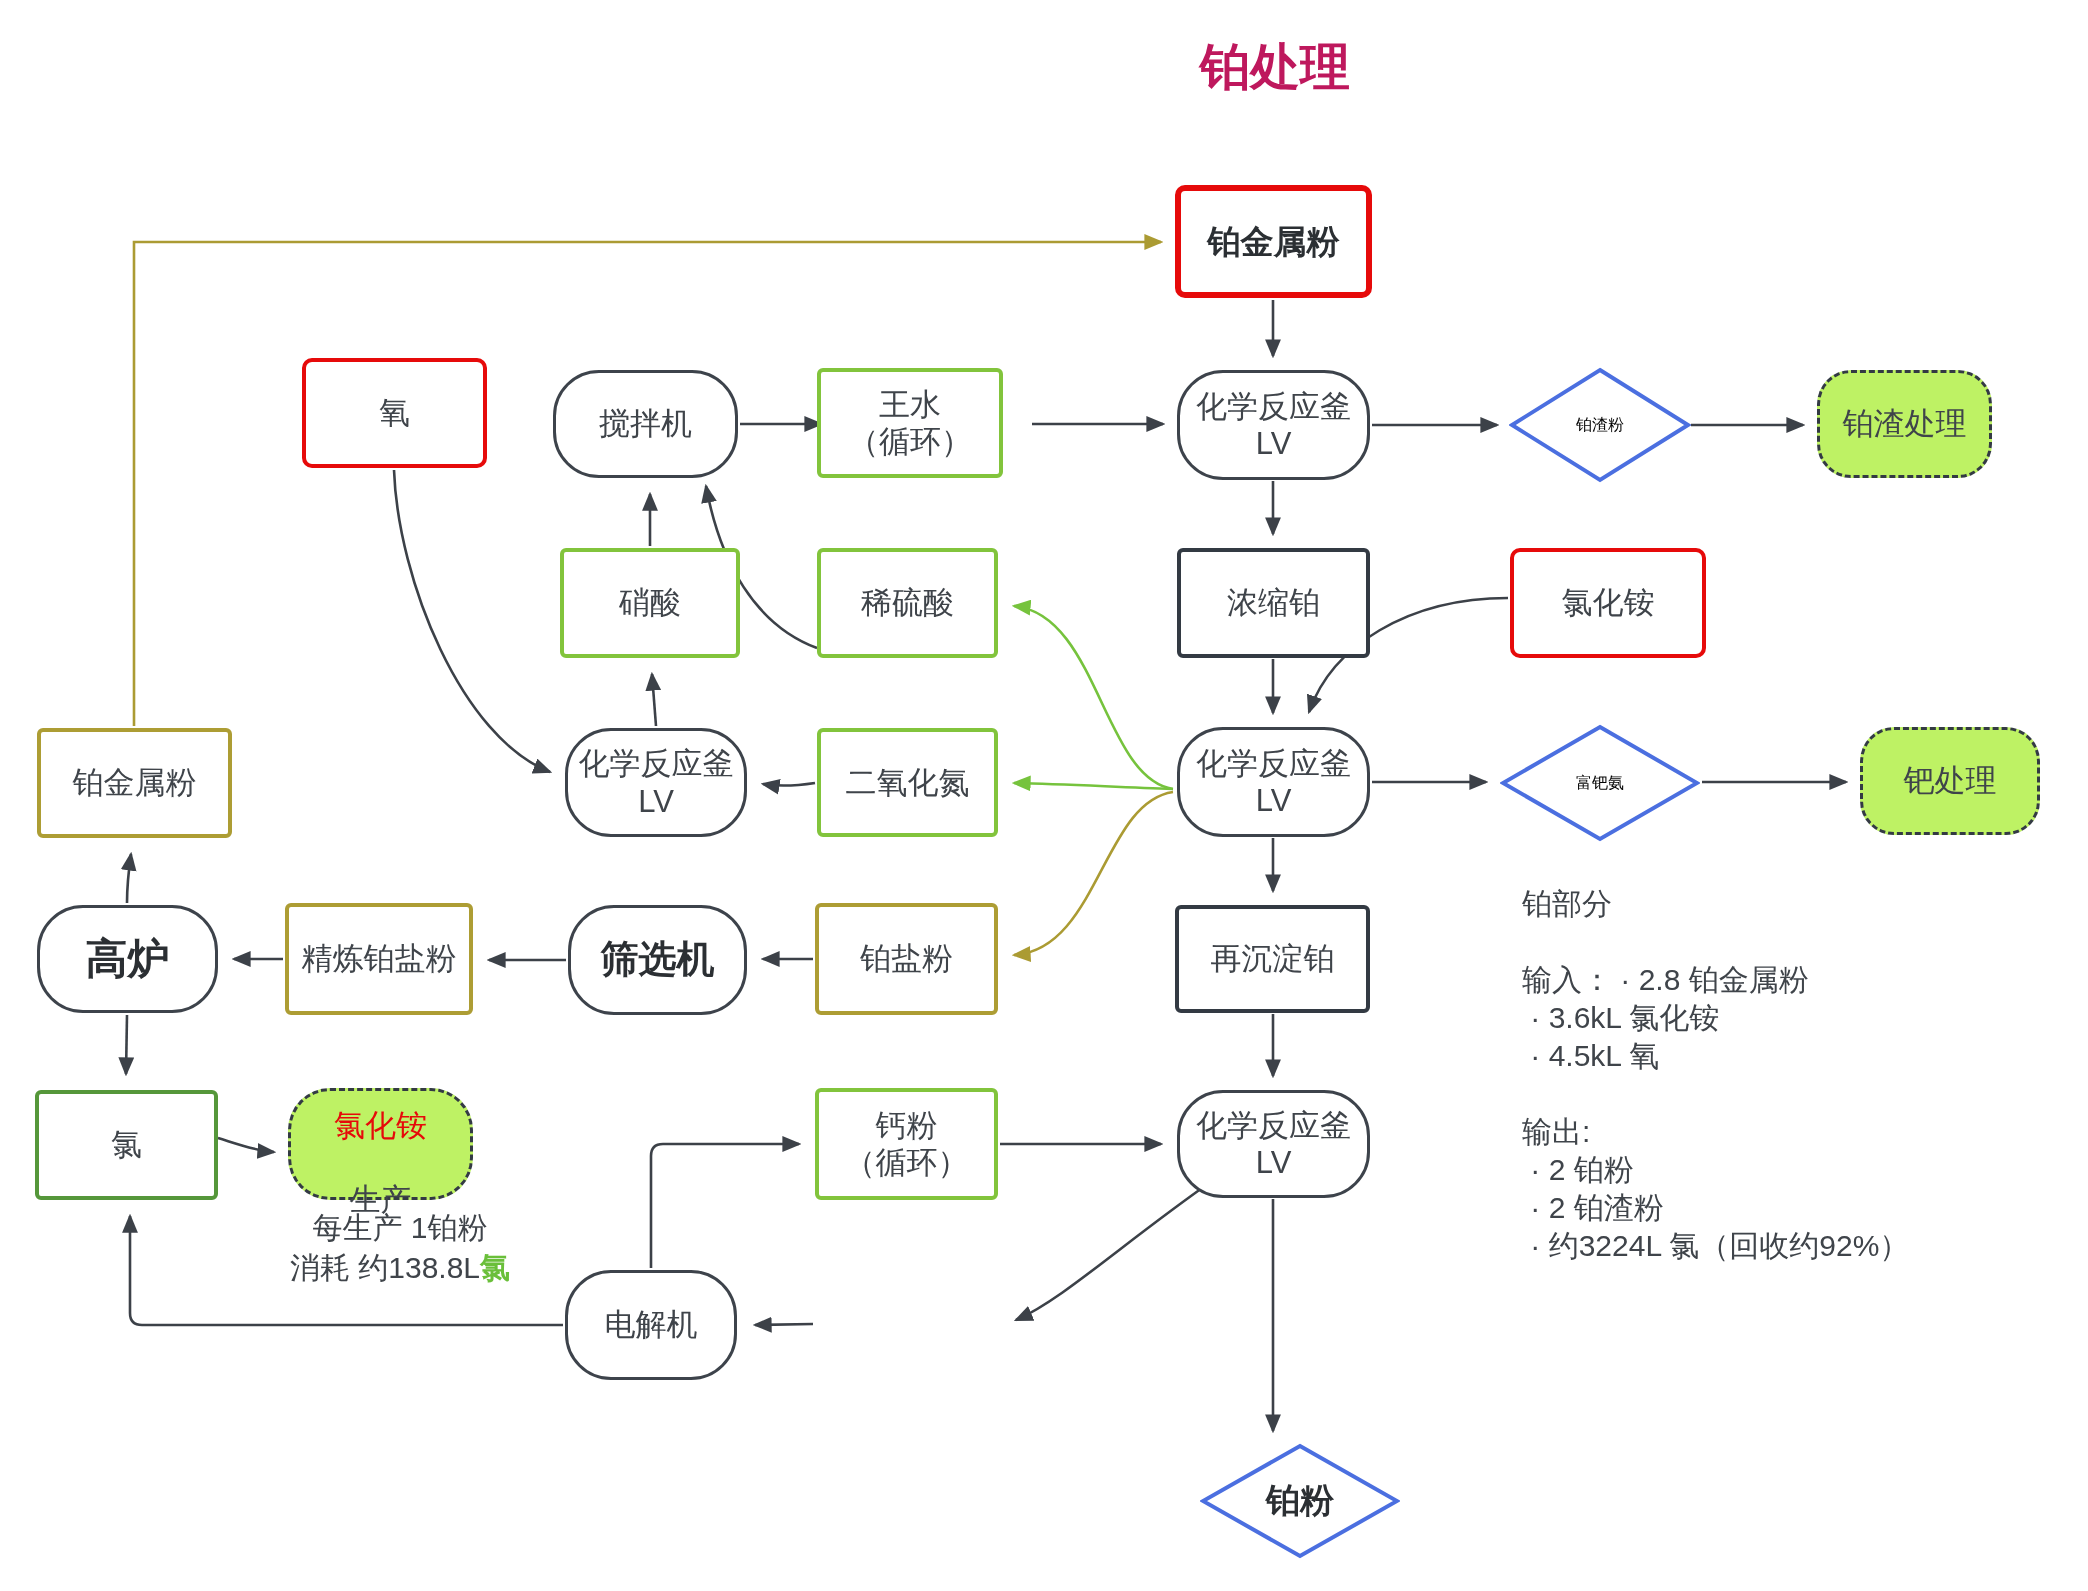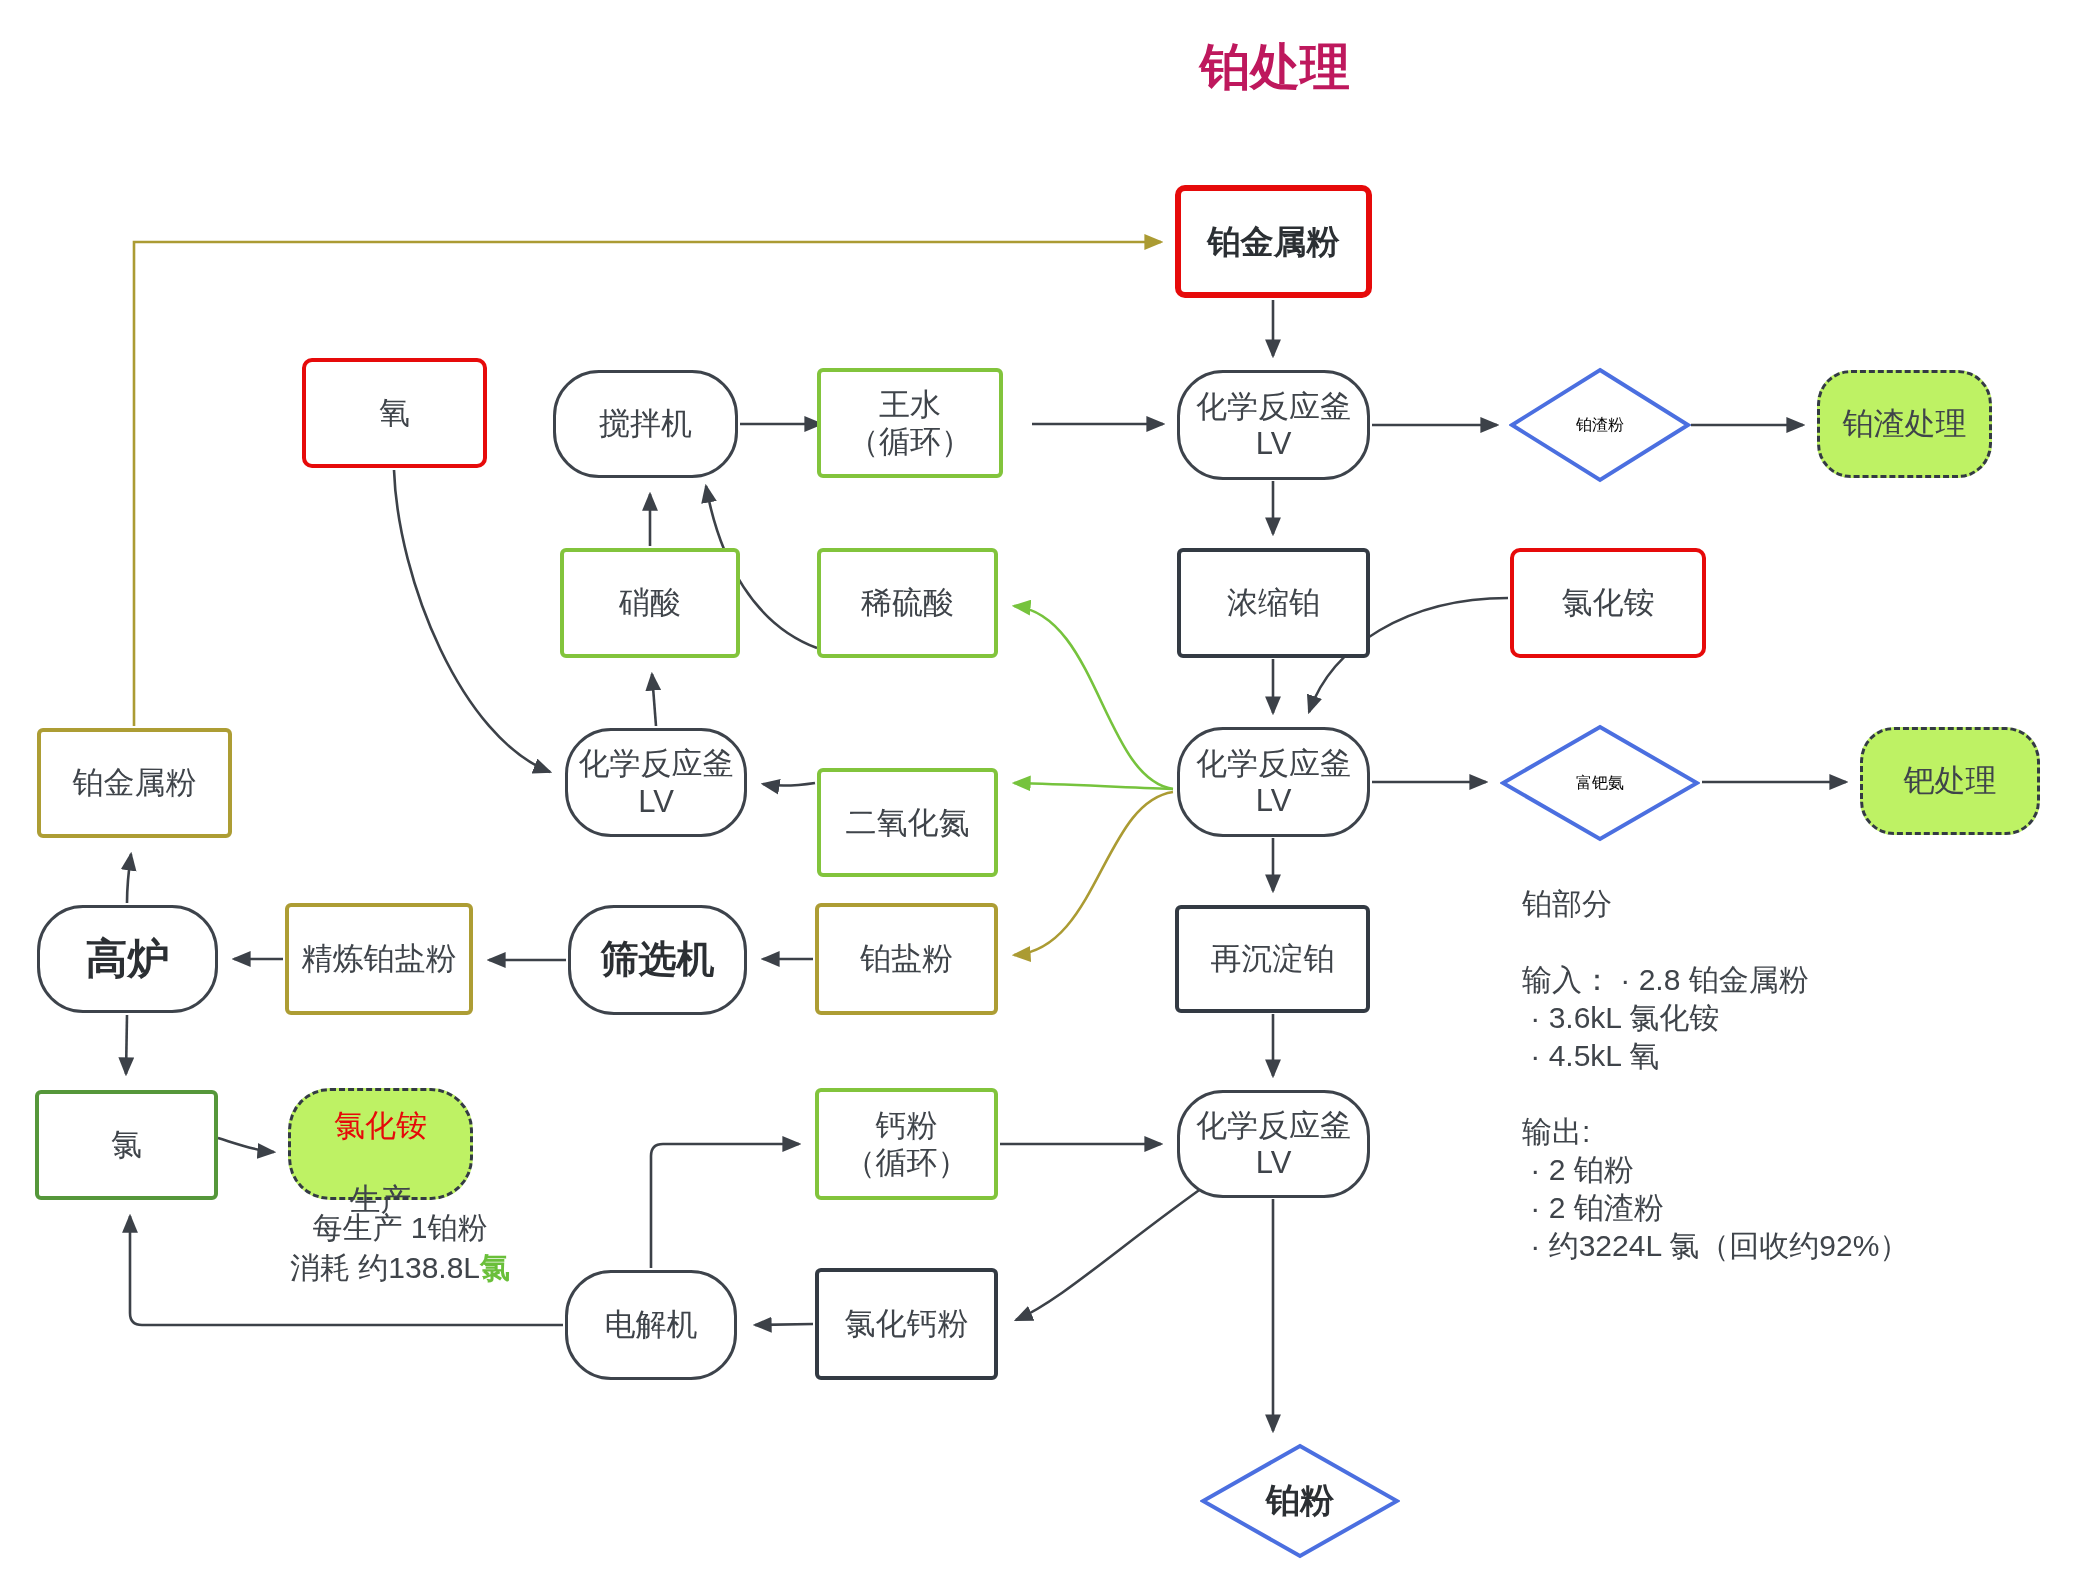--- a/index.html
+++ b/index.html
@@ -167,32 +167,29 @@
     <span class="lbl">电解机</span>
   </div>
 
   <div class="node rect green" style="left:817px;top:368px;width:186px;height:110px;">
     <span class="lbl">王水
 （循环）</span>
   </div>
   <div class="node rect green" style="left:817px;top:548px;width:181px;height:110px;">
     <span class="lbl">稀硫酸</span>
   </div>
-  <div class="node rect green" style="left:817px;top:768px;width:181px;height:109px;">
+  <div class="node rect green" style="left:817px;top:728px;width:181px;height:109px;">
     <span class="lbl">二氧化氮</span>
   </div>
   <div class="node rect olive" style="left:815px;top:903px;width:183px;height:112px;">
     <span class="lbl">铂盐粉</span>
   </div>
   <div class="node rect green" style="left:815px;top:1088px;width:183px;height:112px;">
     <span class="lbl">钙粉
 （循环）</span>
-  </div>
-  <div class="node rect dark" style="left:815px;top:1268px;width:183px;height:112px;">
-    <span class="lbl">氯化钙粉</span>
   </div>
 
   <div class="node rect olive" style="left:37px;top:728px;width:195px;height:110px;">
     <span class="lbl">铂金属粉</span>
   </div>
   <div class="node stadium bold" style="left:37px;top:905px;width:181px;height:108px;font-size:42px;">
     <span class="lbl">高炉</span>
   </div>
   <div class="node rect dgreen" style="left:35px;top:1090px;width:183px;height:110px;">
     <span class="lbl">氯</span>

